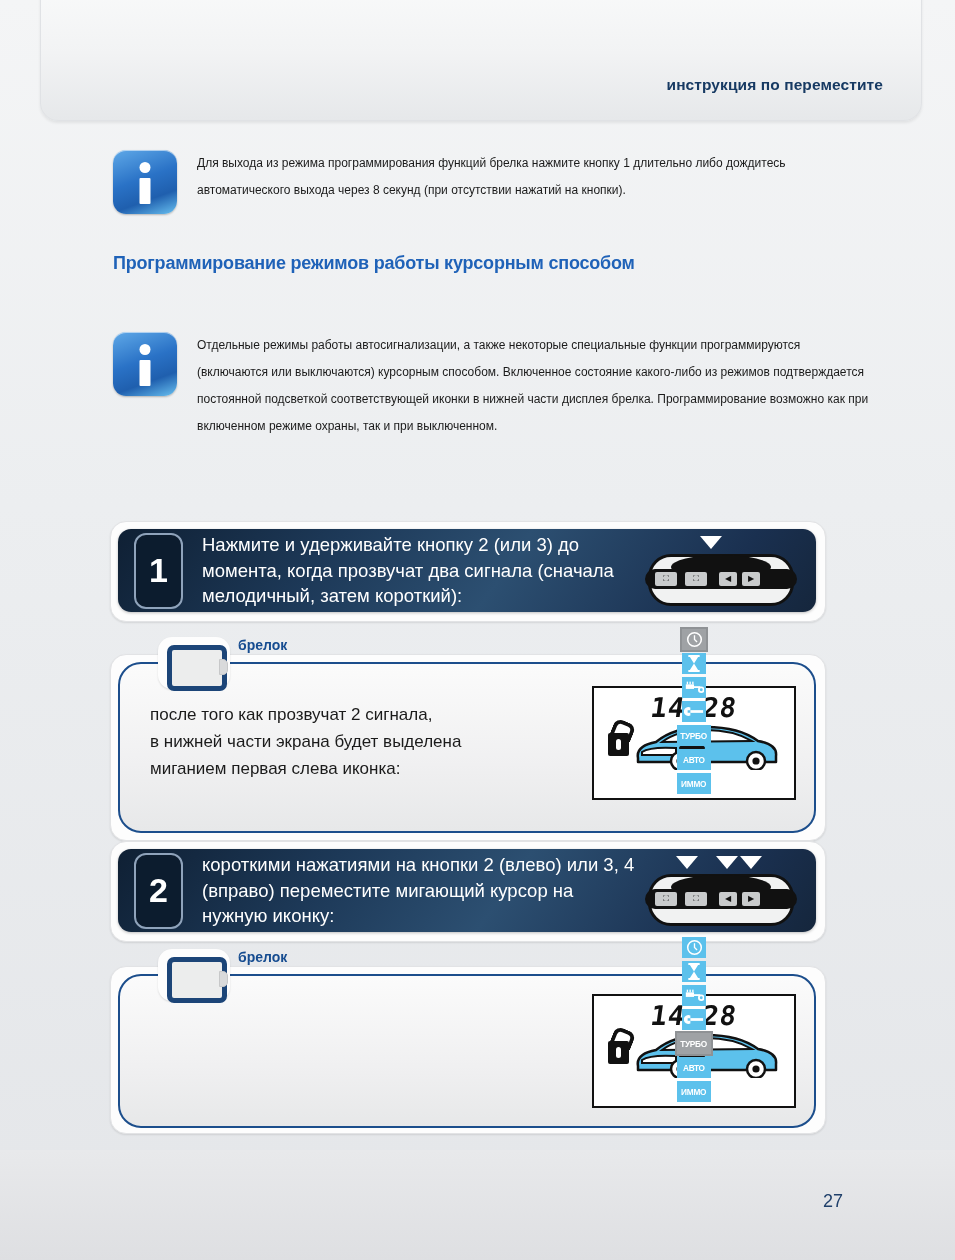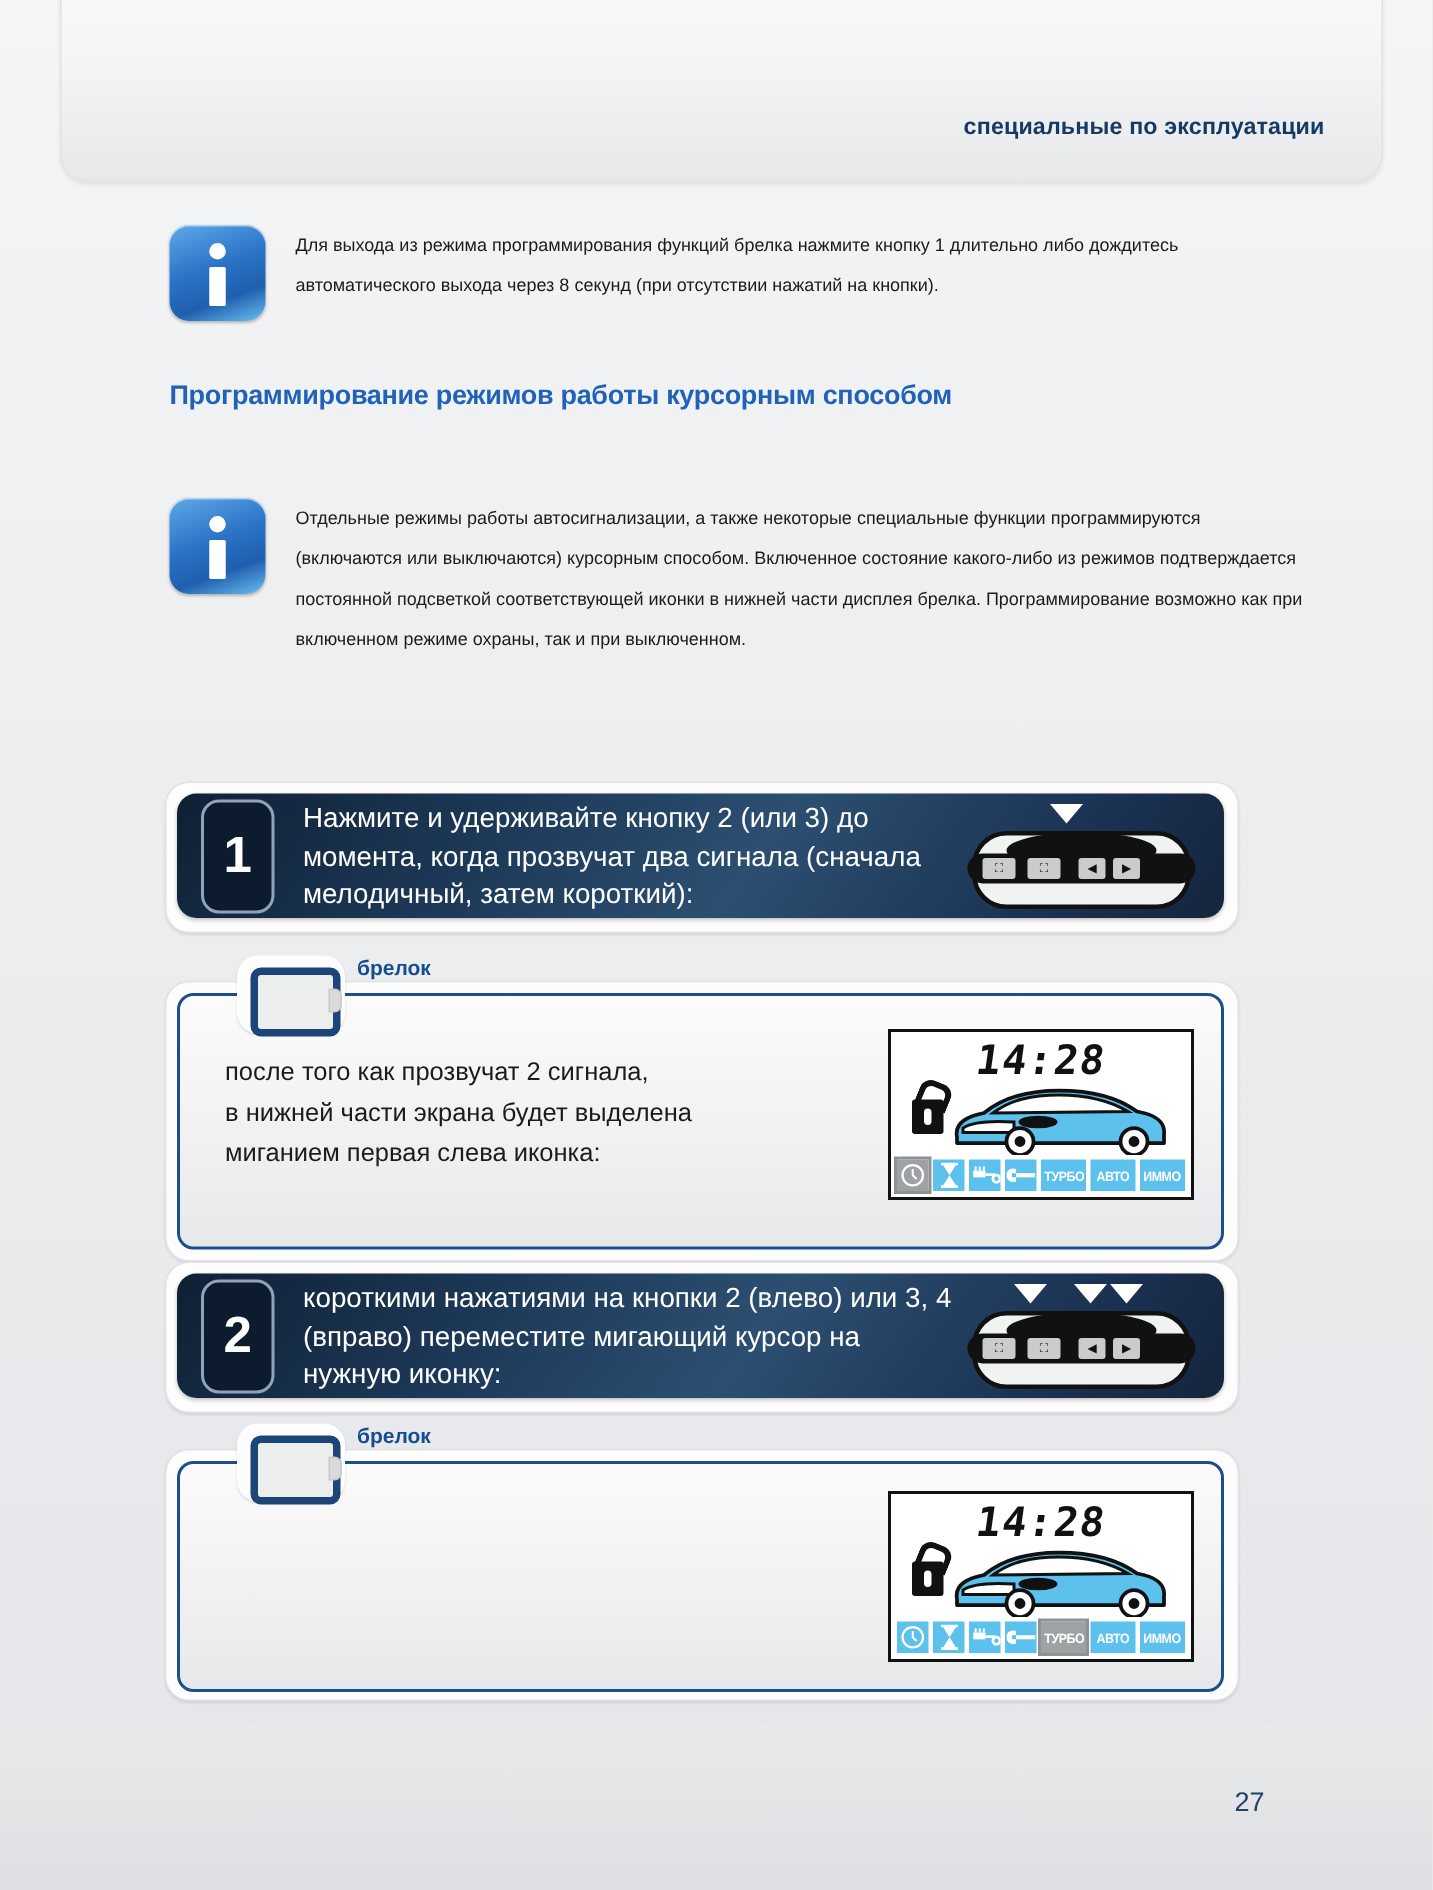--- a/index.html
+++ b/index.html
@@ -121,21 +121,21 @@
     position:absolute;
     background:#fdfdfd;
     border-radius:16px;
     border:1px solid #e2e3e5;
     box-shadow:0 1px 2px rgba(0,0,0,.10);
   }
   .brelok-panel{
     position:absolute;
     background:linear-gradient(180deg,#fbfbfb 0%,#f0f0f1 60%,#e7e8e9 100%);
     border:2px solid #1c4e8c;
-    border-radius:11px;
+    border-radius:23px;
   }
   .brelok-badge{
     position:absolute;
     width:72px;height:52px;
     background:#fdfdfd;
     border-radius:14px;
     box-shadow:0 1px 2px rgba(0,0,0,.12);
     z-index:5;
   }
   .brelok-badge .pager{
@@ -181,21 +181,21 @@
     position:absolute;left:0;top:3px;width:21px;height:23px;background:#111;border-radius:2px;
   }
   .lcd-lock .kh{
     position:absolute;left:8px;top:9px;width:5px;height:11px;background:#fff;border-radius:3px;
   }
   .lcd-car{
     position:absolute; left:36px; top:34px; width:152px; height:48px;
   }
   .lcd-icons{
     position:absolute; left:4px; bottom:4px; right:4px;
-    display:flex; gap:3px; align-items:center;
+    display:flex; gap:3px; align-items:center;flex-direction:column;
   }
   .lcd-ic{
     width:24px;height:21px;
     background:#5cc1ec;
     display:flex;align-items:center;justify-content:center;
     position:relative;
   }
   .lcd-ic.wide{ width:34px; }
   .lcd-ic.sel{
     outline:2px solid #8f9295;
@@ -216,21 +216,21 @@
     position:absolute;left:0;bottom:0;width:955px;height:110px;
     background:linear-gradient(180deg,#e8e9eb 0%,#dedfe2 100%);
   }
 </style>
 </head>
 <body>
 
 <div class="page">
 
   <div class="header-card">
-    <div class="header-title">специальные по эксплуатации</div>
+    <div class="header-title">инструкция по переместите</div>
   </div>
 
   <div class="info-block" style="left:113px; top:150px; width:740px;">
     <div class="info-icon">
       <span class="dot"></span>
       <span class="stem"></span>
     </div>
     <div class="info-text">Для выхода из режима программирования функций брелка нажмите кнопку 1 длительно либо дождитесь автоматического выхода через 8 секунд (при отсутствии нажатий на кнопки).</div>
   </div>
 

